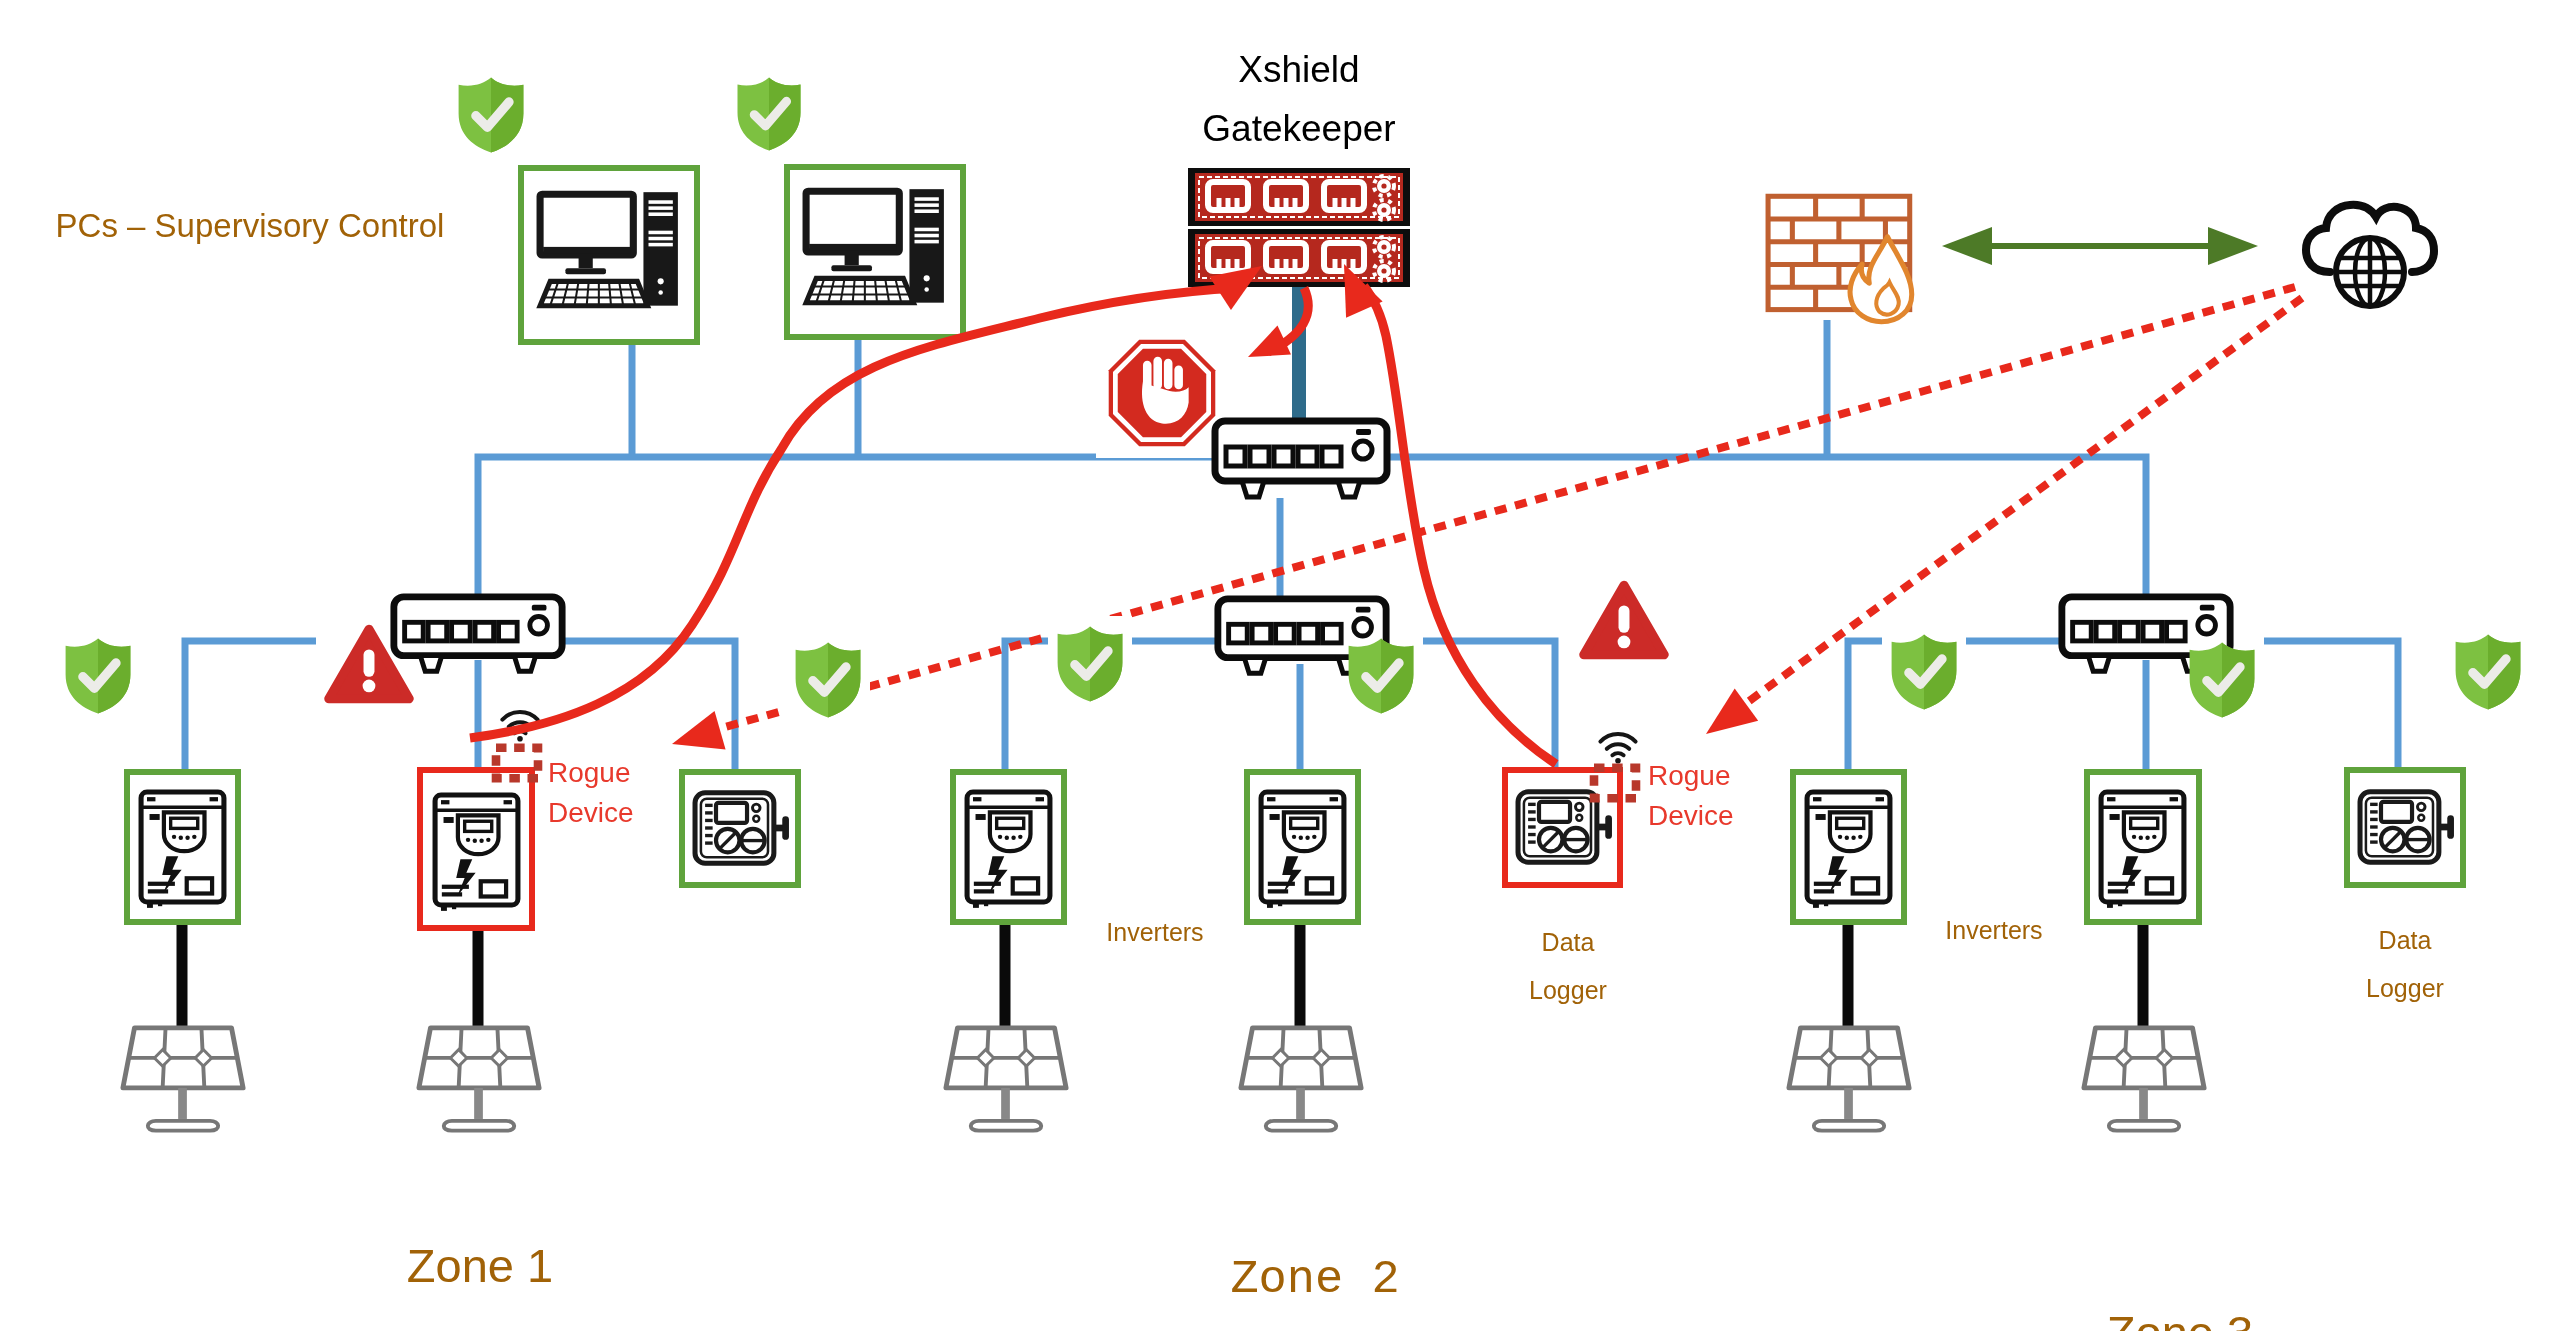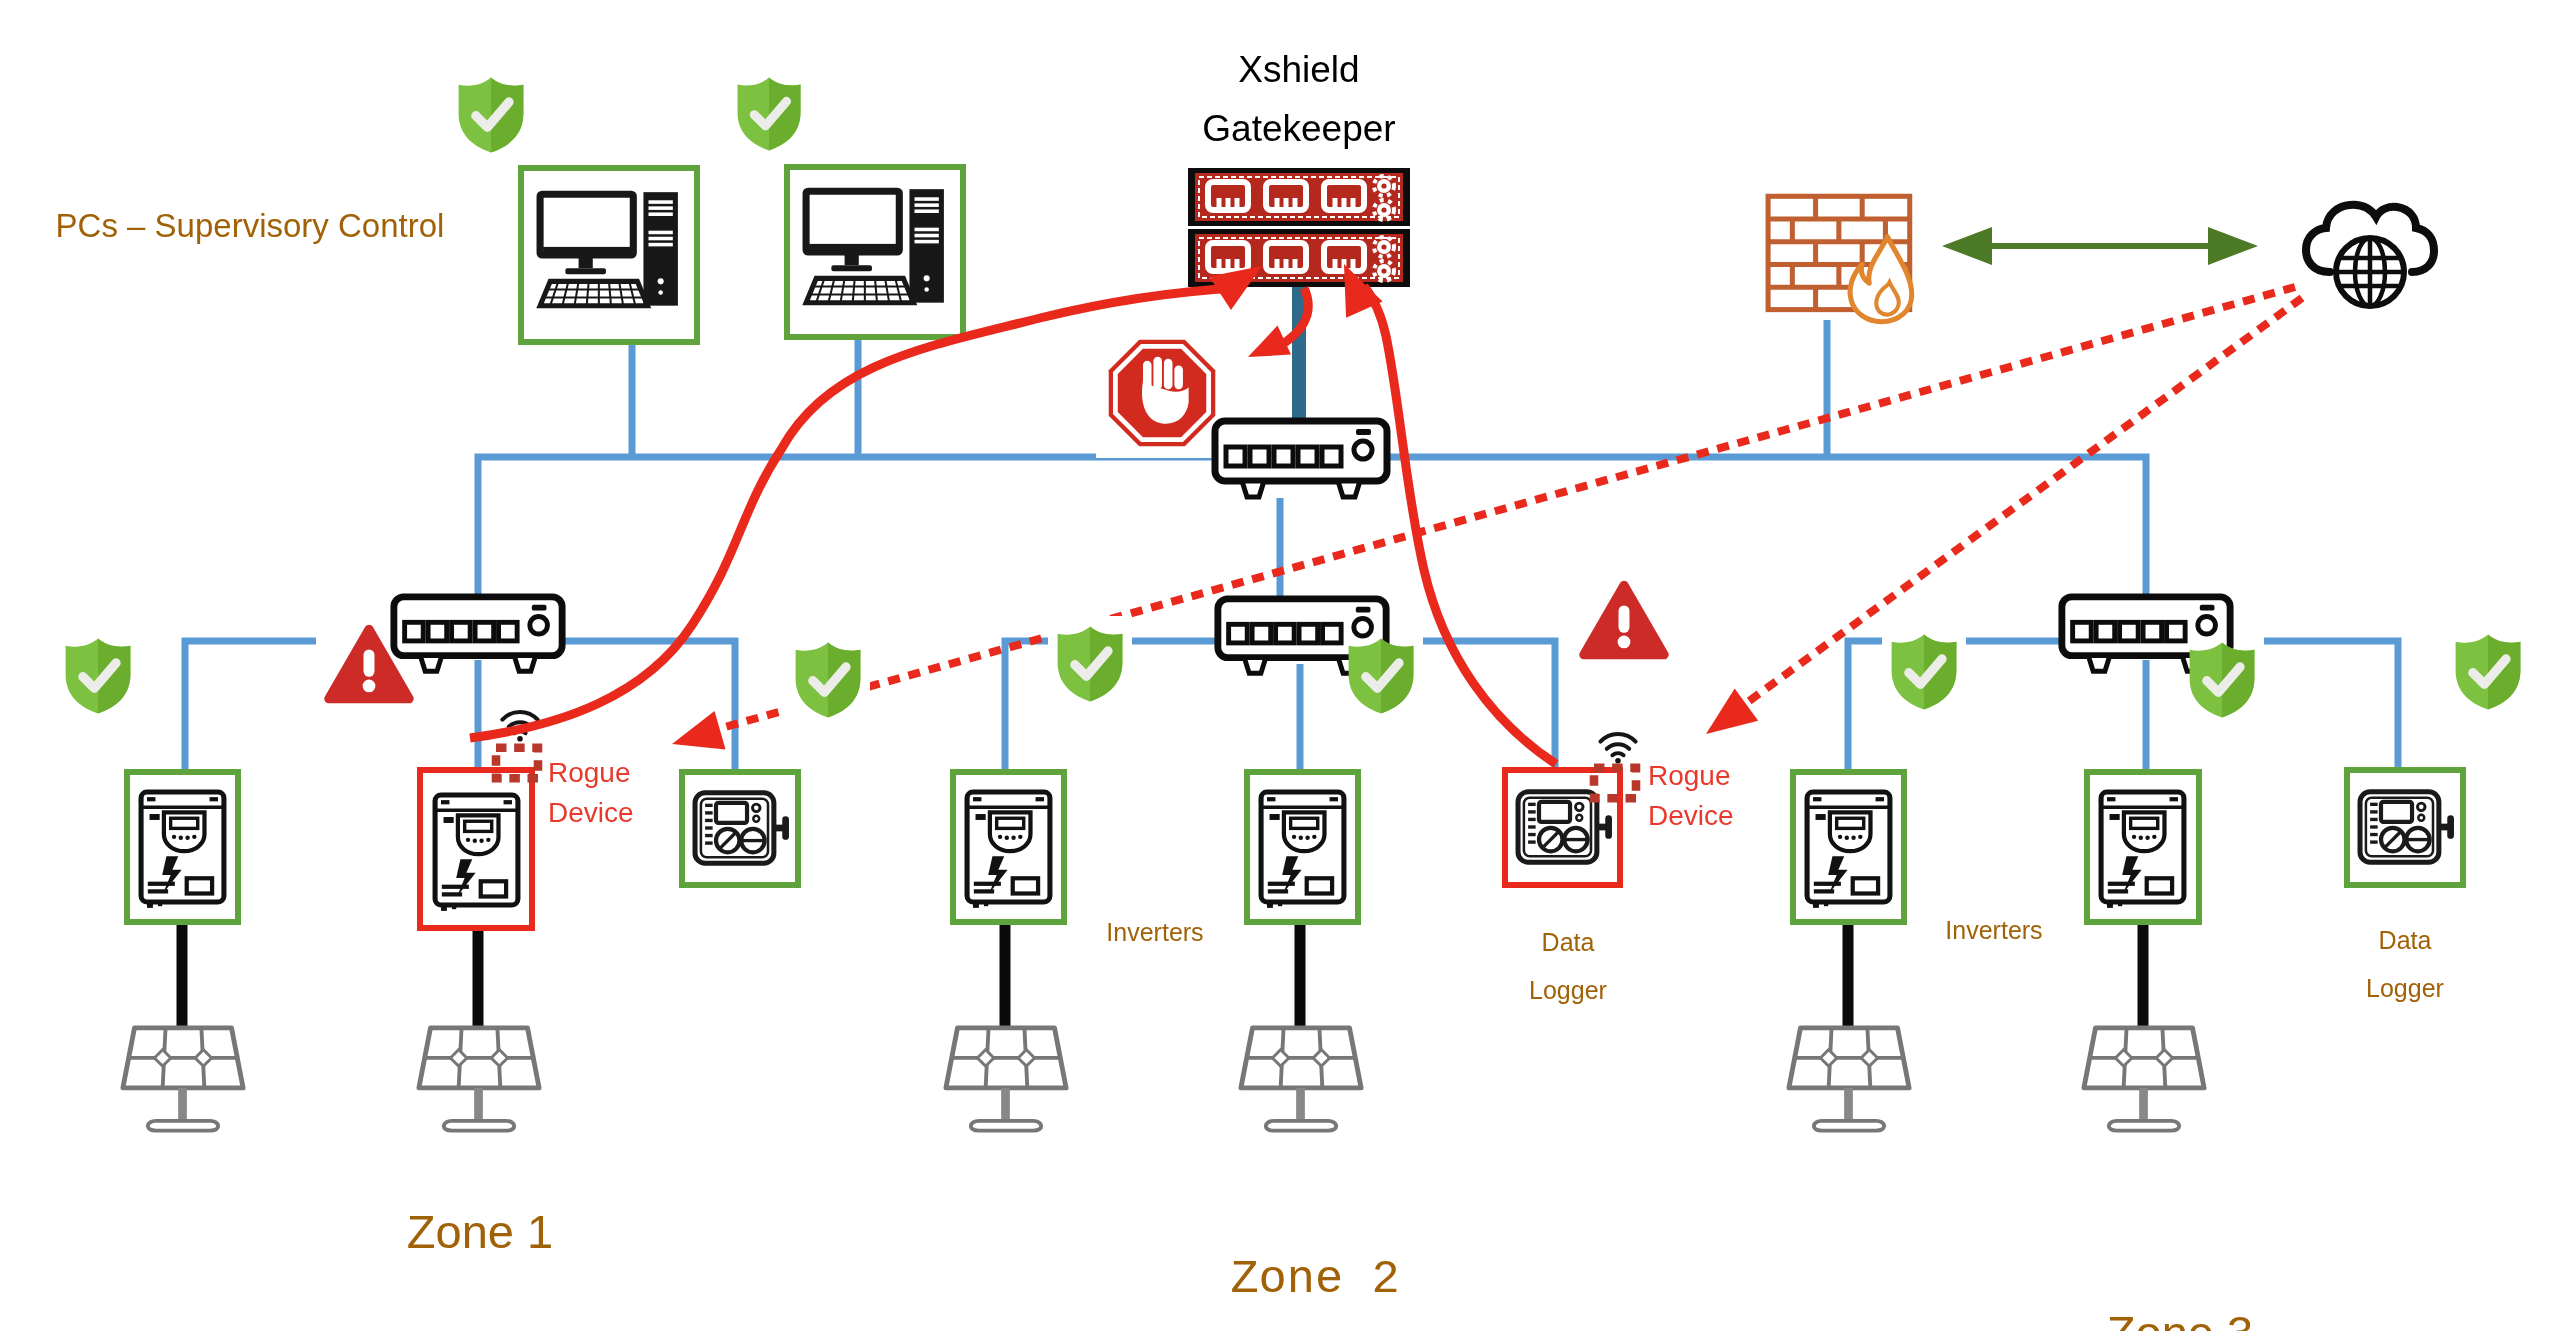--- a/index.html
+++ b/index.html
@@ -341,17 +341,17 @@
 <div class="lbl dev-lbl center" style="left:1488px;top:918px;width:160px;">
   <div>Data</div>
   <div>Logger</div>
 </div>
 
 <div class="lbl dev-lbl center" style="left:2325px;top:916px;width:160px;">
   <div>Data</div>
   <div>Logger</div>
 </div>
 
-<div class="lbl zone-lbl center" style="left:345px;top:1204px;width:270px;">Zone 1</div>
+<div class="lbl zone-lbl center" style="left:345px;top:1238px;width:270px;">Zone 1</div>
 <div class="lbl zone-lbl center" style="left:1180px;top:1253px;width:270px;font-family:Liberation Mono, monospace;">Zone 2</div>
 <div class="lbl zone-lbl center" style="left:2045px;top:1305px;width:270px;">Zone 3</div>
 
 </div>
 
 </body></html>

